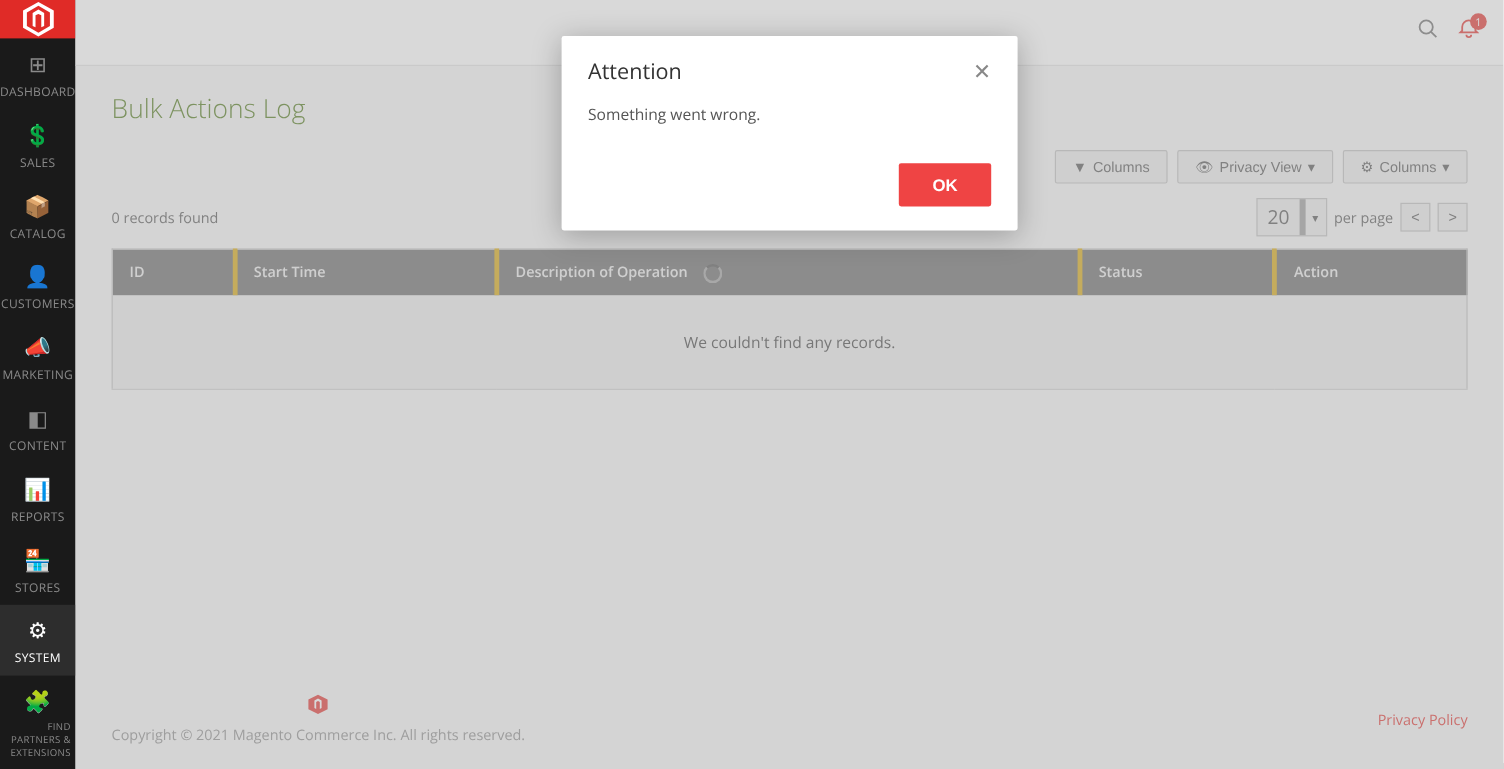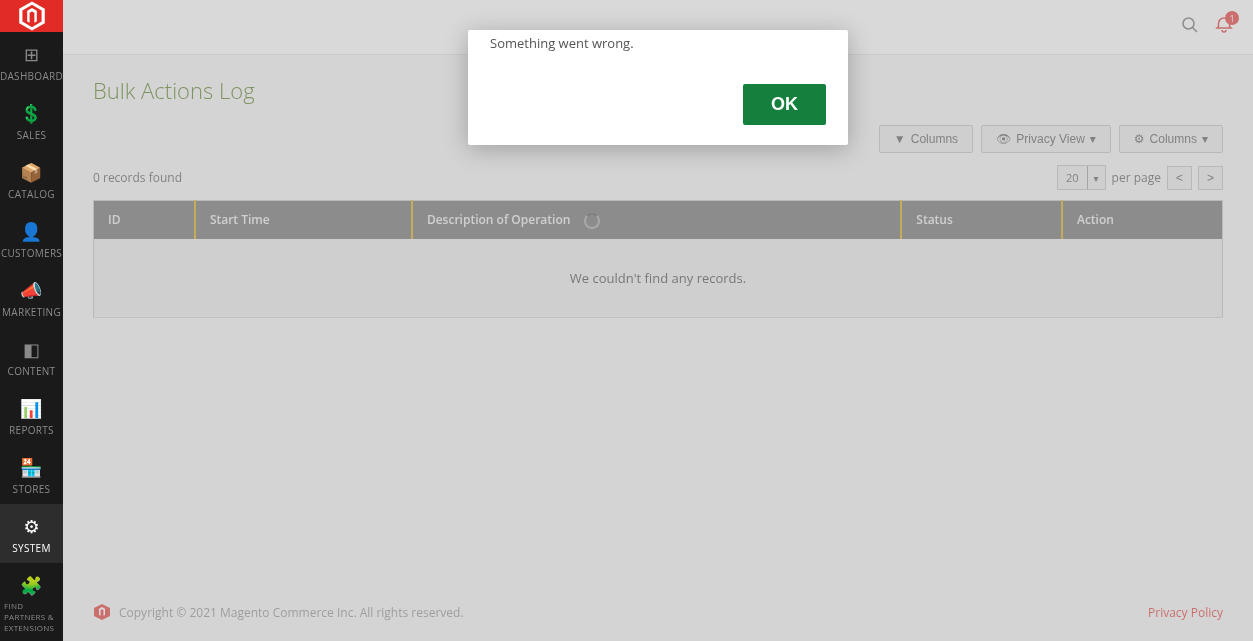--- a/index.html
+++ b/index.html
@@ -130,22 +130,22 @@
       color: #555;
     }
     .per-page-select {
       display: flex;
       align-items: center;
       border: 1px solid #ccc;
       background: #fff;
     }
     .per-page-value {
       padding: 4px 8px;
-      font-size: 11px;
-      border-right: 1px solid #a3a3a3;
+      font-size: 16px;
+      border-right: 5px solid #a3a3a3;
     }
     .per-page-arrow {
       padding: 4px 6px;
       cursor: pointer;
       font-size: 10px;
       color: #555;
     }
     .pagination-btn {
       border: 1px solid #ccc;
       background: #fff;
@@ -162,21 +162,21 @@
       background: #fff;
       border: 1px solid #d0d0d0;
     }
     .data-table th {
       background: #6e6e6e;
       color: #fff;
       padding: 10px 14px;
       text-align: left;
       font-size: 12px;
       font-weight: 600;
-      border-right: 2px solid #eab308;
+      border-right: 4px solid #eab308;
     }
     .data-table th:last-child { border-right: none; }
     .data-table td {
       padding: 10px 14px;
       border-bottom: 1px solid #e0e0e0;
       font-size: 12px;
       color: #555;
     }
     .empty-row td {
       text-align: center;
@@ -188,21 +188,21 @@
 
     
     .page-footer {
       padding: 20px 30px;
       display: flex;
       justify-content: space-between;
       align-items: center;
       font-size: 12px;
       color: #888;
     }
-    .footer-logo { display: flex; align-items: center; gap: 8px; }
+    .footer-logo { display: flex; align-items: center; gap: 8px; flex-direction: column; }
     .footer-logo svg { width: 18px; height: 18px; }
     .privacy-link { color: #e02b27; text-decoration: none; cursor: pointer; }
 
     
     .overlay {
       position: absolute;
       top: 0; left: 0; right: 0; bottom: 0;
       background: rgba(180,180,180,0.5);
       display: flex;
       align-items: flex-start;
@@ -246,25 +246,25 @@
     .modal-message {
       font-size: 13px;
       color: #555;
     }
     .modal-footer {
       padding: 12px 22px 20px;
       display: flex;
       justify-content: flex-end;
     }
     .btn-ok {
-      background: #15803d;
+      background: #ef4444;
       color: #fff;
       border: none;
       padding: 10px 28px;
-      font-size: 18px;
+      font-size: 14px;
       cursor: pointer;
       border-radius: 2px;
       font-weight: 600;
     }
   </style>
 </head>
 <body>
 
 <nav class="sidebar">
   <div class="sidebar-logo">
@@ -306,21 +306,21 @@
   <div class="sidebar-item">
     <span class="icon">🏪</span>
     <span class="label">STORES</span>
   </div>
   <div class="sidebar-item active">
     <span class="icon">⚙</span>
     <span class="label">SYSTEM</span>
   </div>
   <div class="sidebar-item">
     <span class="icon">🧩</span>
-    <span class="label" style="font-size:8px; text-align:left;">FIND PARTNERS &amp; EXTENSIONS</span>
+    <span class="label" style="font-size:8px; text-align:right;">FIND PARTNERS &amp; EXTENSIONS</span>
   </div>
   <div class="sidebar-item">
     
     
   </div>
 </nav>
 
 <div class="main">
 
   <div class="topbar">
@@ -401,20 +401,24 @@
         <path d="M9 1L1 5v8l8 4 8-4V5L9 1Z" fill="#e02b27"></path>
         <path d="M9 4L6 5.8V12l1.5.75V7L9 6.2l1.5.8V12.75L12 12V5.8L9 4Z" fill="white"></path>
       </svg>
       <span>Copyright © 2021 Magento Commerce Inc. All rights reserved.</span>
     </div>
     <a class="privacy-link">Privacy Policy</a>
   </div>
 
   <div class="overlay">
     <div class="modal">
+      <div class="modal-header">
+        <span class="modal-title">Attention</span>
+        <button class="modal-close">✕</button>
+      </div>
       <div class="modal-body">
         <p class="modal-message">Something went wrong.</p>
       </div>
       <div class="modal-footer">
         <button class="btn-ok">OK</button>
       </div>
     </div>
   </div>
 </div>
 

